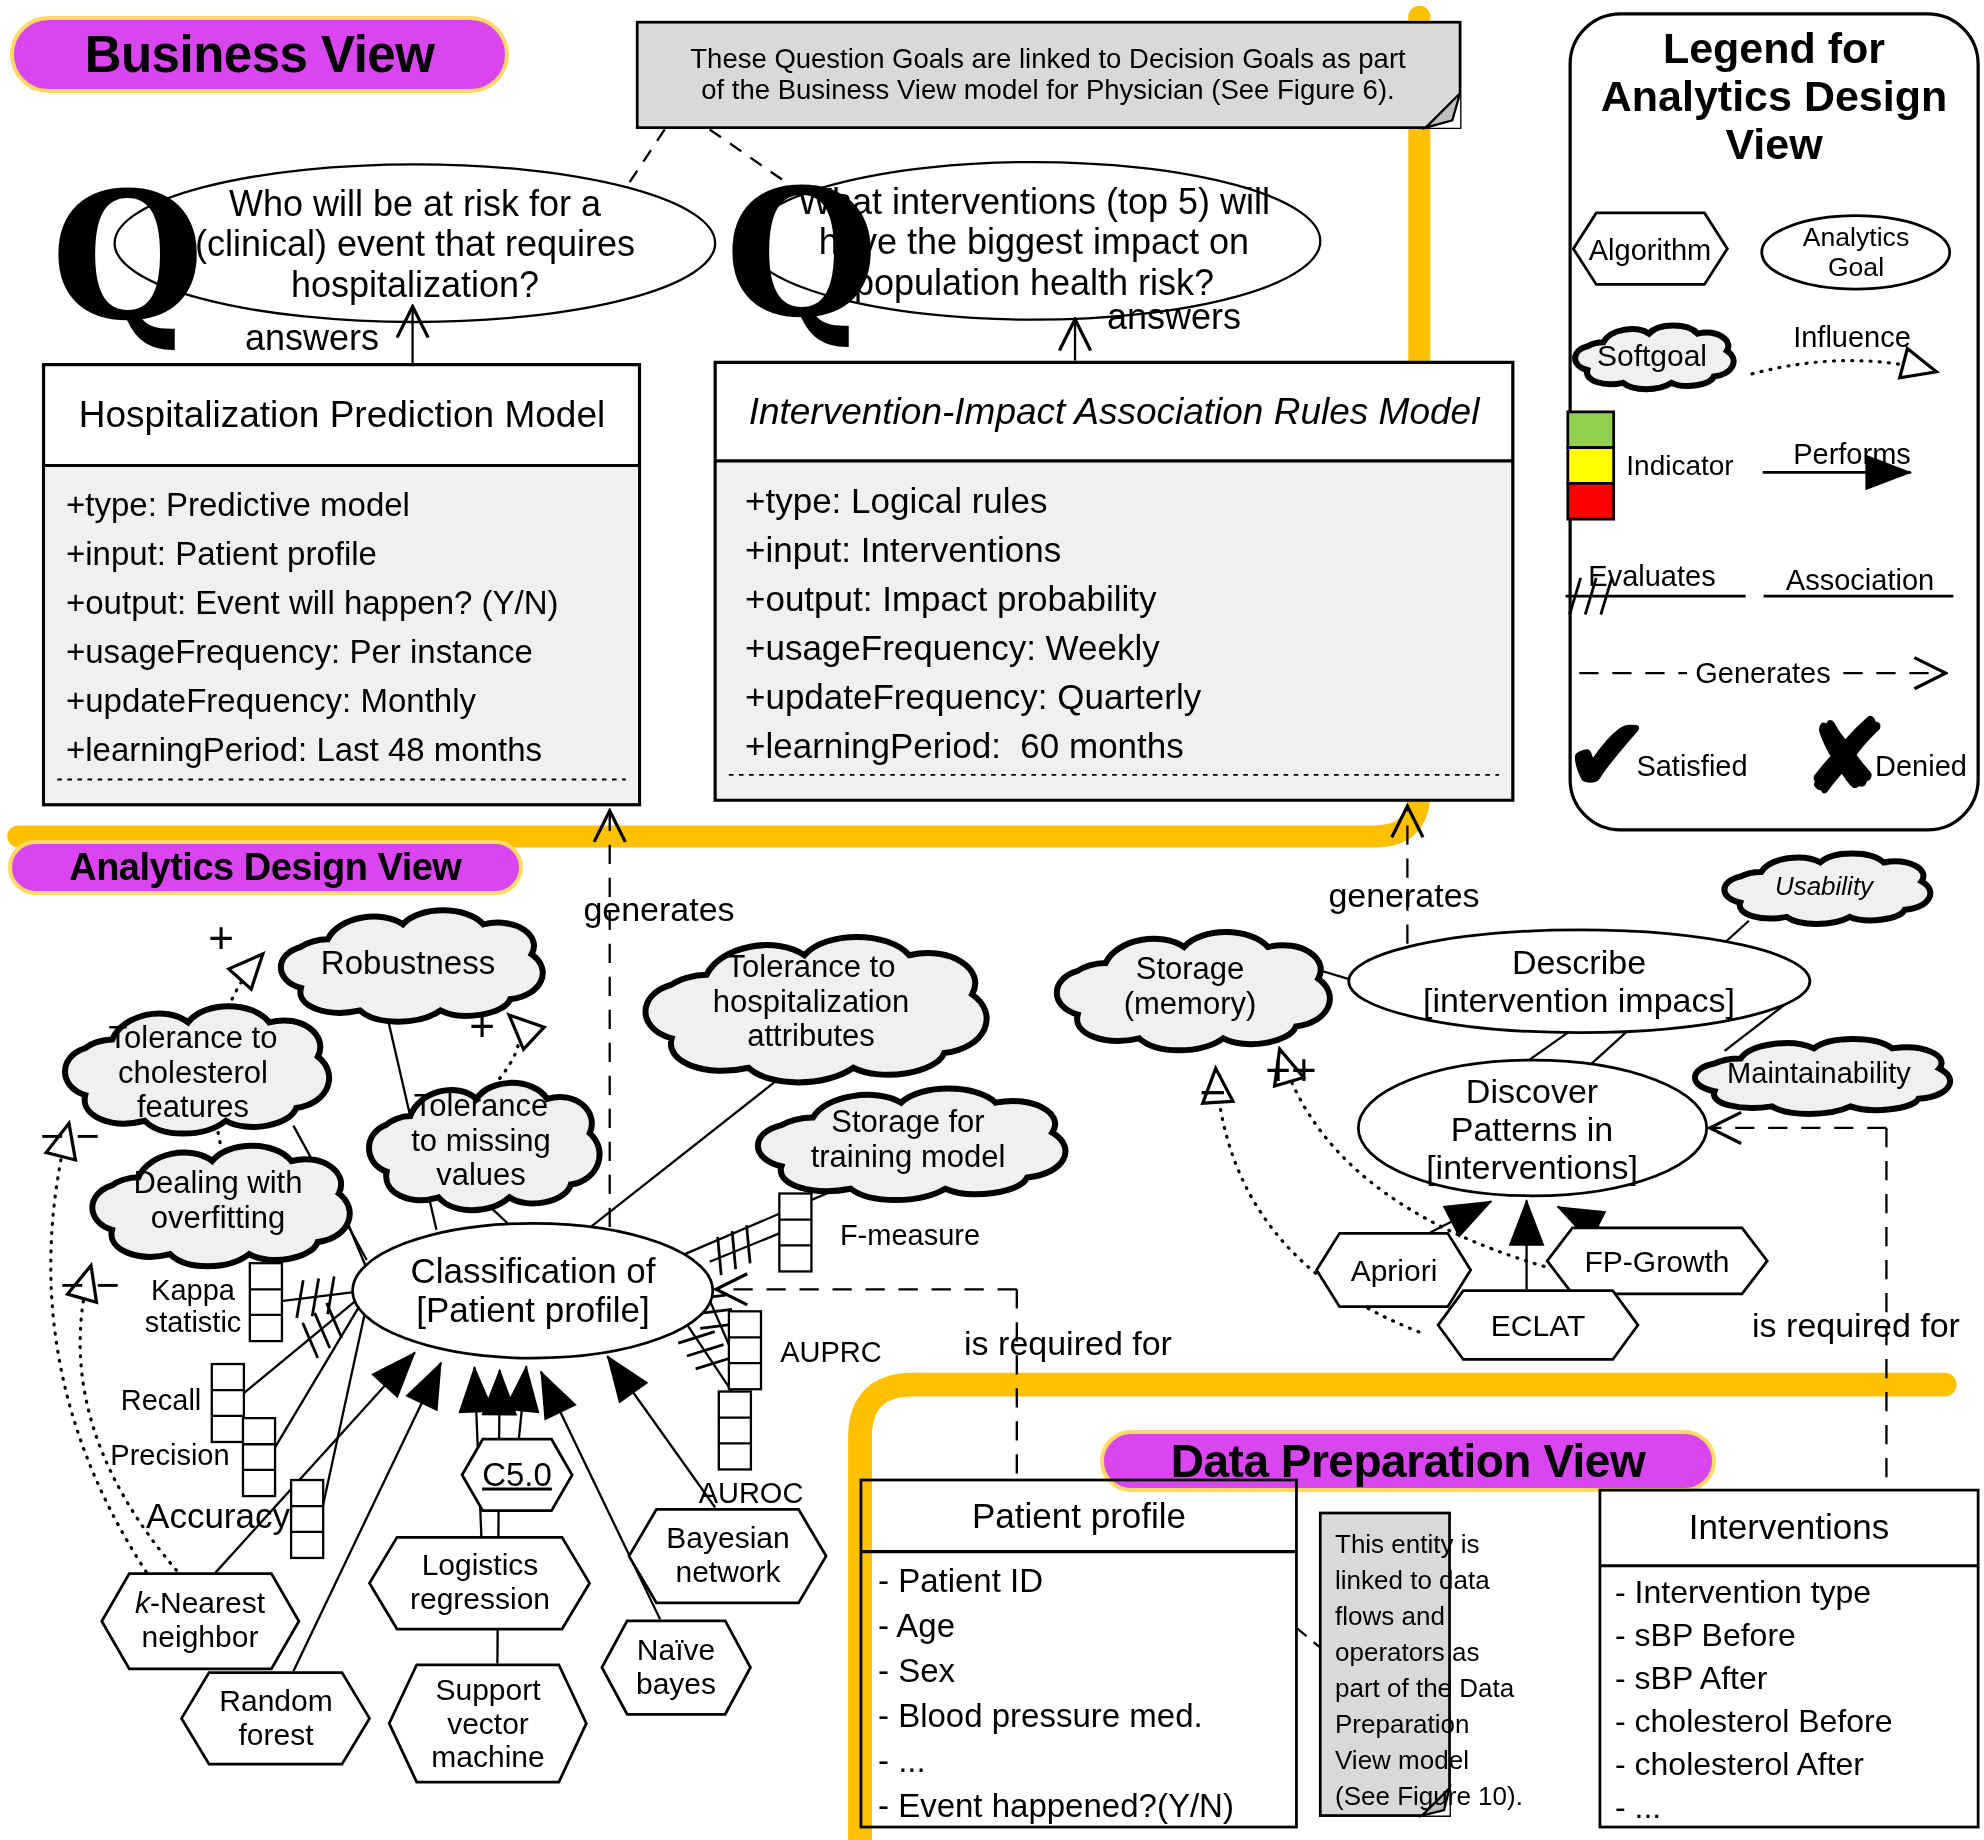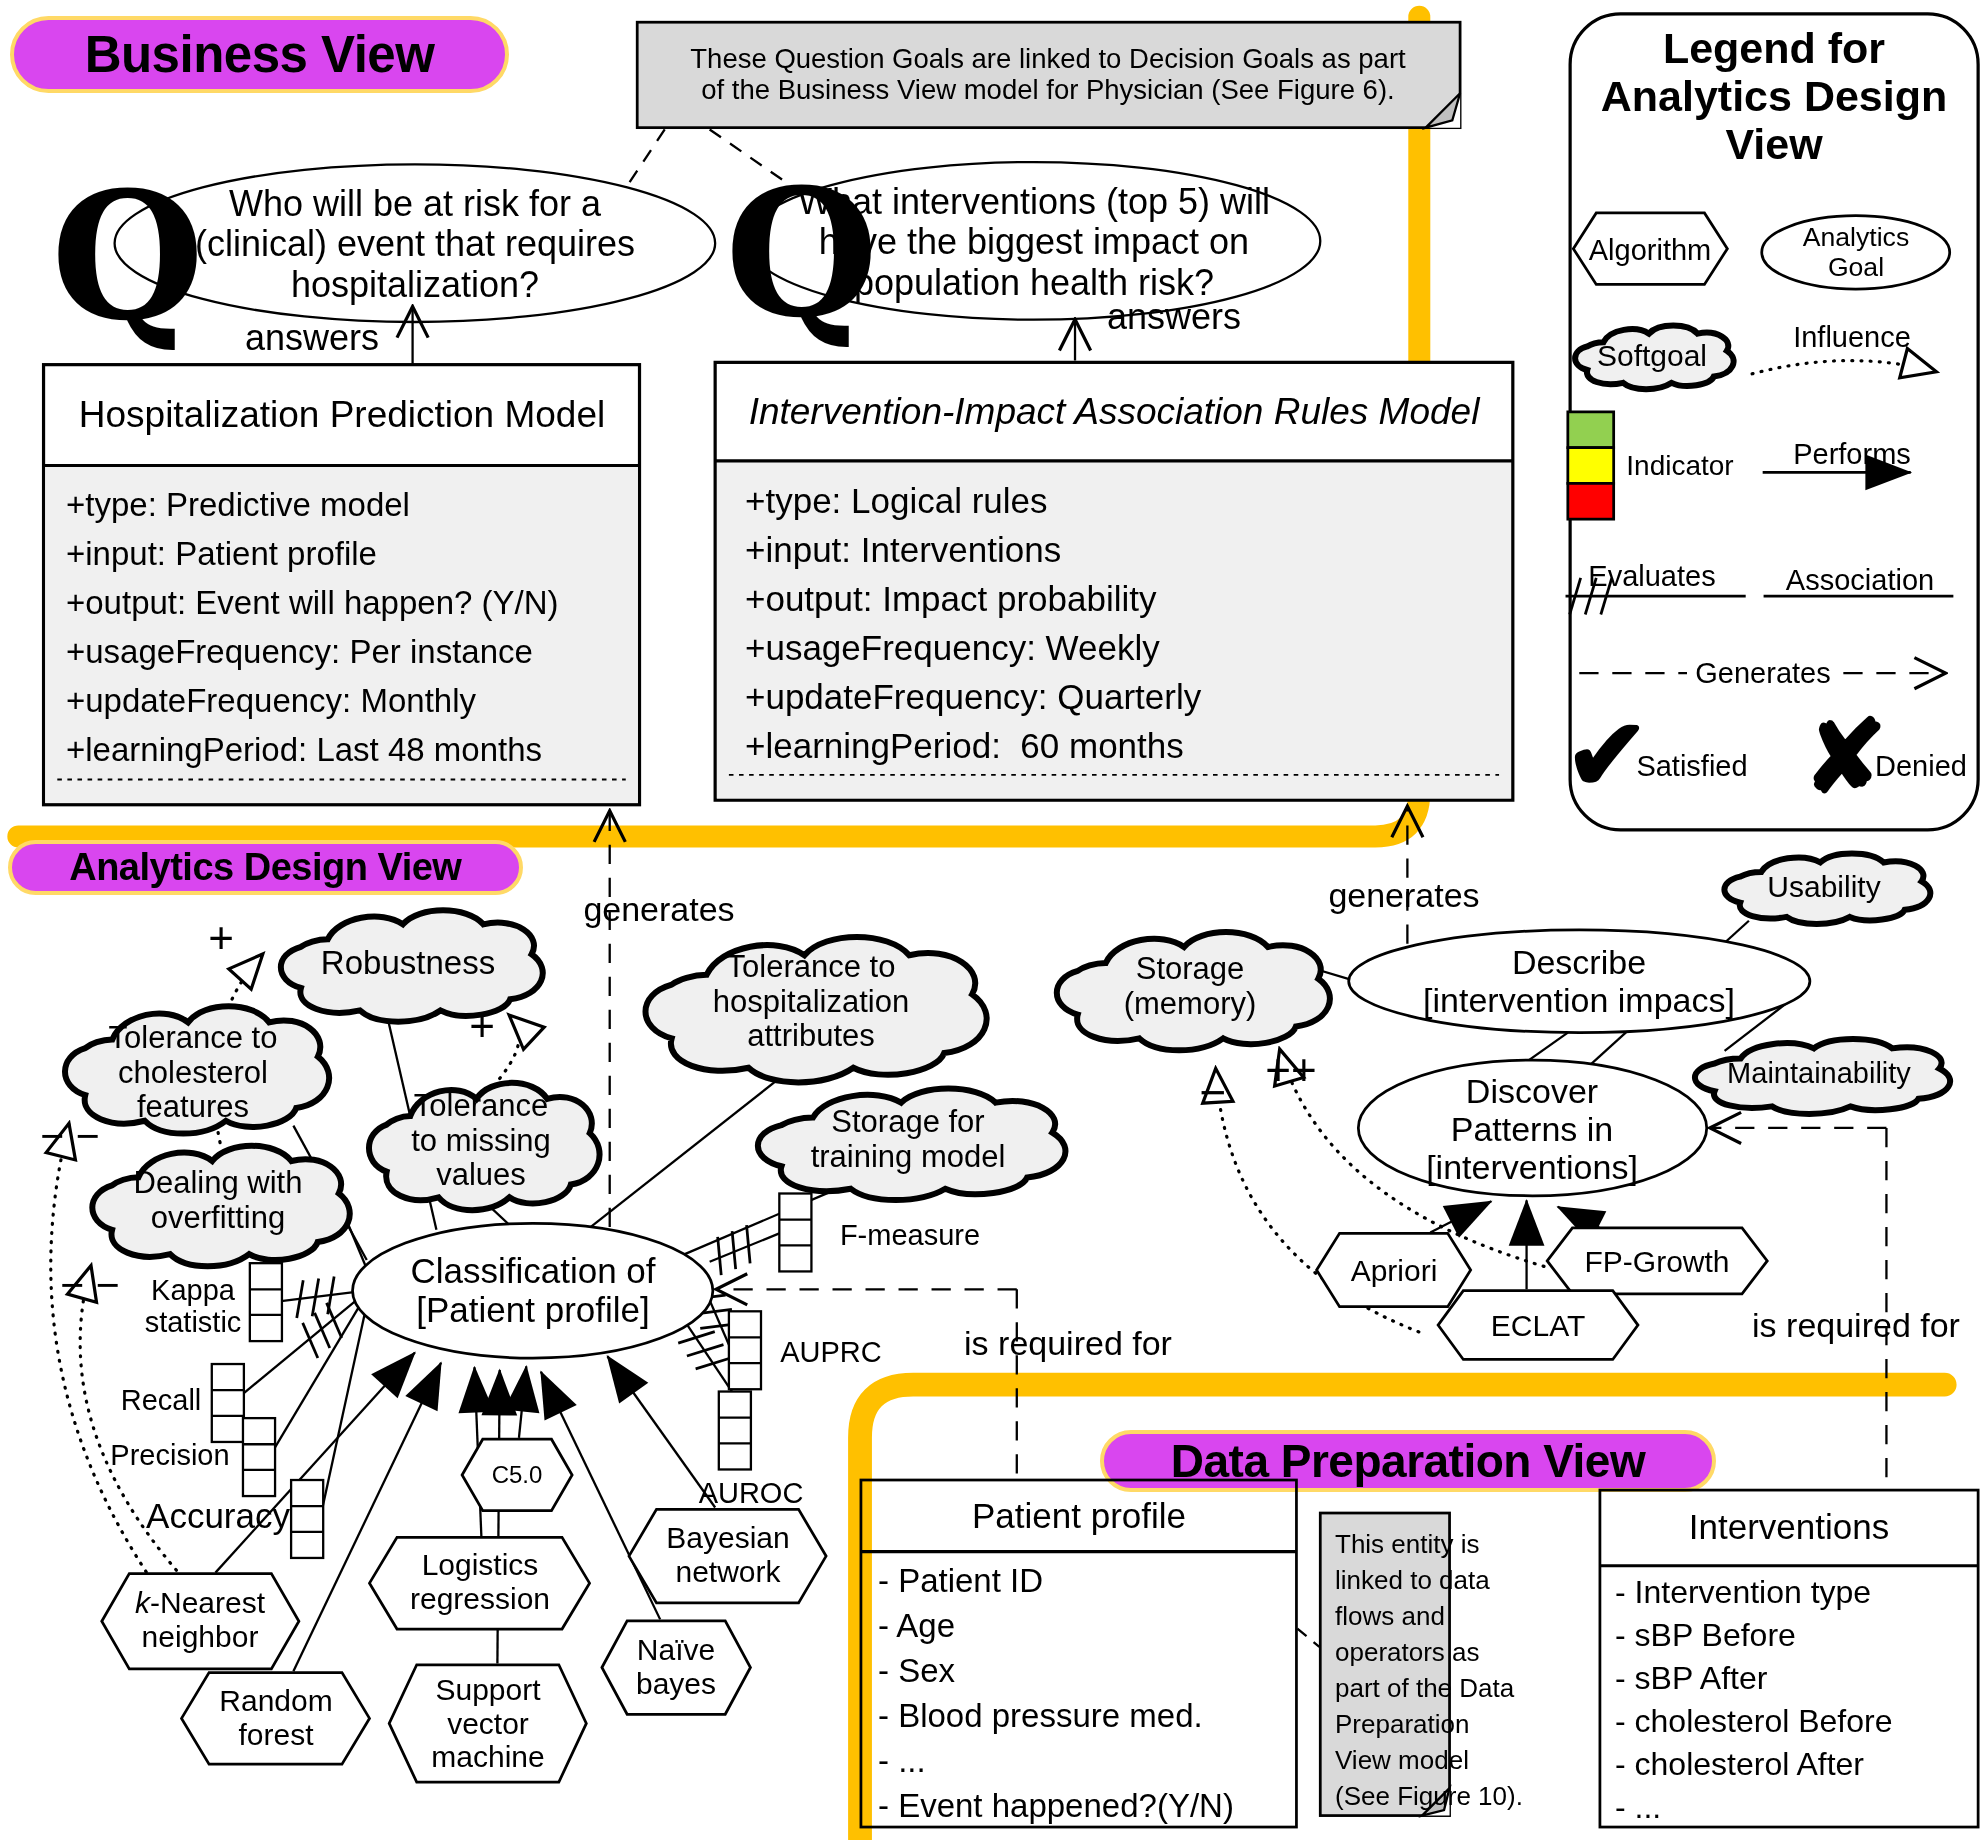--- a/index.html
+++ b/index.html
@@ -307,38 +307,38 @@
   <div>attributes</div>
 </div>
 <div class="lbl" style="left:908px;top:1140px;font-size:31px;">
   <div>Storage for</div>
   <div>training model</div>
 </div>
 <div class="lbl" style="left:1190px;top:987px;font-size:31px;">
   <div>Storage</div>
   <div>(memory)</div>
 </div>
-<div class="lbl" style="left:1824px;top:887px;font-size:30px;">Usability</div>
+<div class="lbl" style="left:1824px;top:887px;font-size:26px;font-style:italic;">Usability</div>
 <div class="lbl" style="left:1819px;top:1073px;font-size:29px;">Maintainability</div>
 
 <div class="lbl" style="left:533px;top:1290px;font-size:35px;">
   <div>Classification of</div>
   <div>[Patient profile]</div>
 </div>
 <div class="lbl" style="left:1579px;top:981px;font-size:34px;">
   <div>Describe</div>
   <div>[intervention impacs]</div>
 </div>
 <div class="lbl" style="left:1532px;top:1129px;font-size:34px;">
   <div>Discover</div>
   <div>Patterns in</div>
   <div>[interventions]</div>
 </div>
 
-<div class="lbl" style="left:517px;top:1475px;font-size:24px;">C5.0</div>
+<div class="lbl" style="left:517px;top:1475px;font-size:33px;text-decoration:underline;">C5.0</div>
 <div class="lbl" style="left:480px;top:1582px;font-size:30px;">
   <div>Logistics</div>
   <div>regression</div>
 </div>
 <div class="lbl" style="left:728px;top:1555px;font-size:30px;">
   <div>Bayesian</div>
   <div>network</div>
 </div>
 <div class="lbl" style="left:676px;top:1667px;font-size:30px;">
   <div>Naïve</div>

